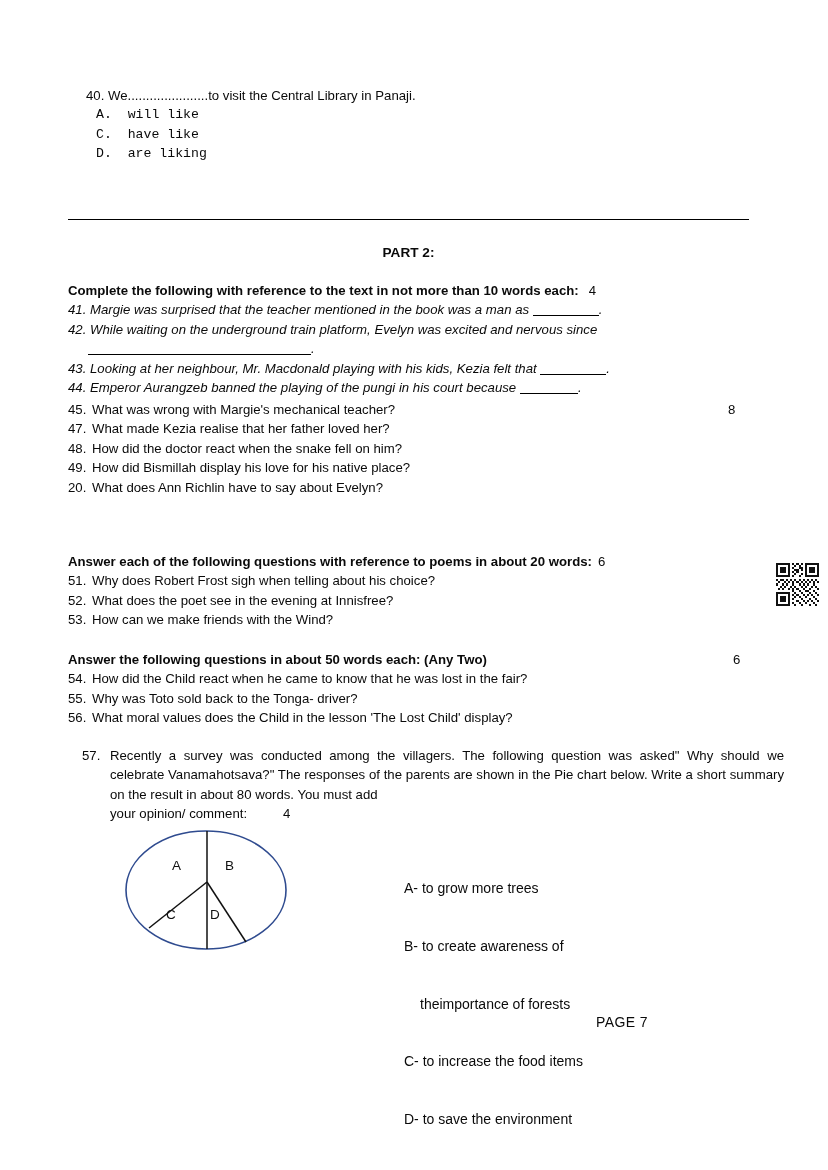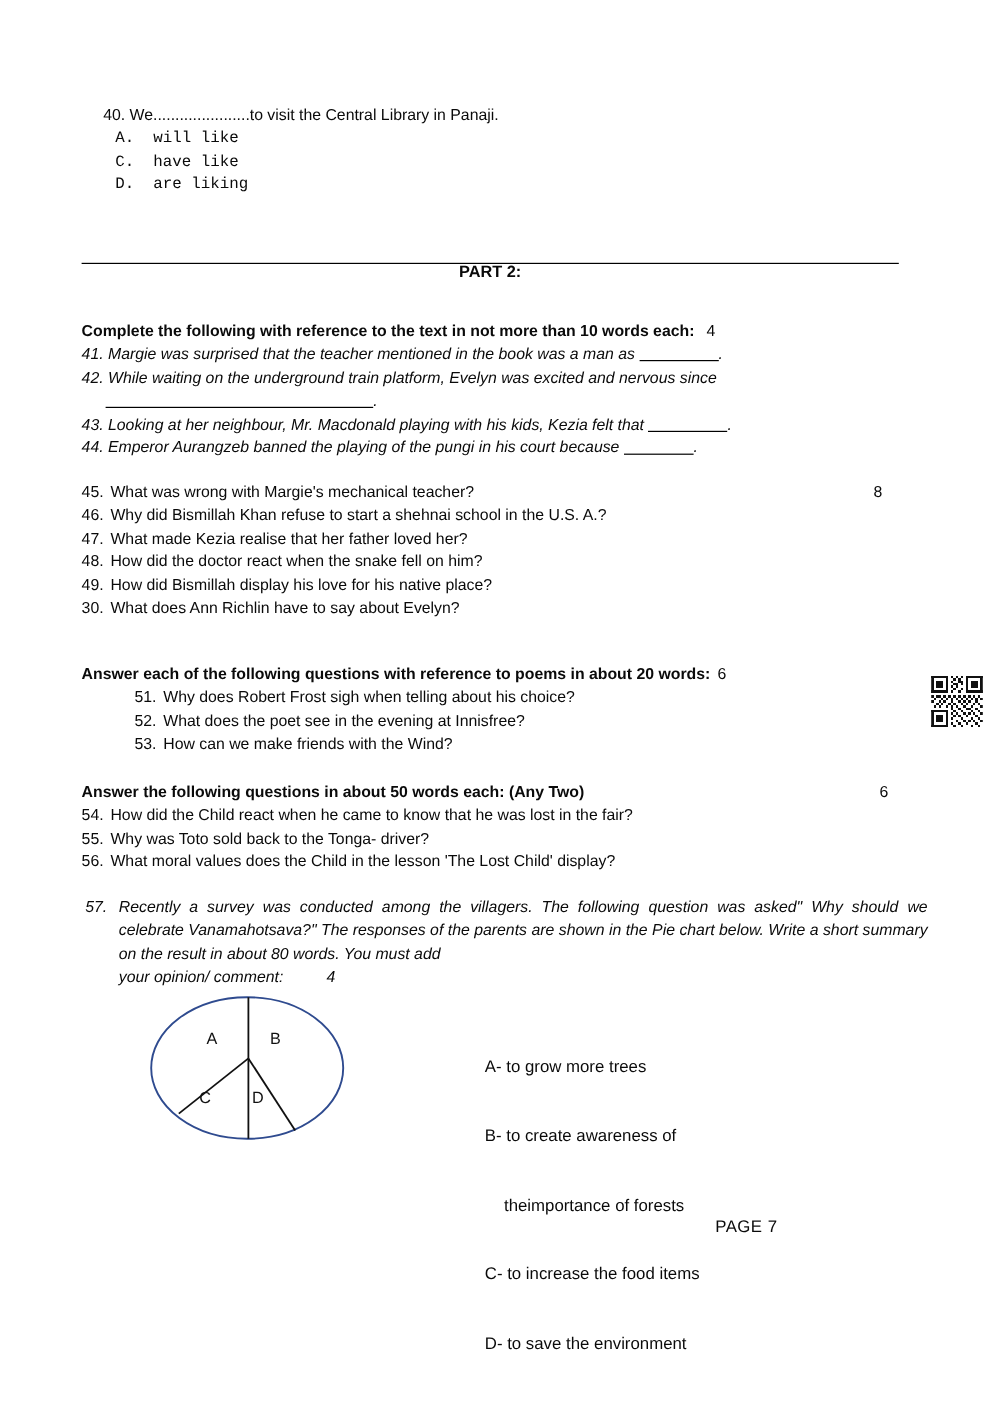--- a/index.html
+++ b/index.html
@@ -57,29 +57,29 @@
     position: absolute;
     left: 68px;
     top: 219px;
     width: 681px;
     height: 0;
     border-top: 1.4px solid #000;
   }
   #part-title {
     position: absolute;
     left: 68px;
-    top: 219px;
+    top: 245px;
     width: 681px;
     text-align: center;
     font-weight: bold;
     font-size: 13.6px;
   }
 
   
-  #sec1 { left: 68px; top: 266px; width: 700px; }
+  #sec1 { left: 68px; top: 281px; width: 700px; }
   #sec1 .head { display: block; }
   #sec1 .item { display: block; font-style: italic; }
   .fill {
     display: inline-block;
     border-bottom: 1.4px solid #000;
     vertical-align: -2px;
   }
   .fill.w-short { width: 58px; }
   .fill.w-med   { width: 66px; }
   .fill.w-long  { width: 223px; }
@@ -88,34 +88,33 @@
     margin-left: 20px;
   }
 
   
   #sec2 { left: 68px; top: 400px; width: 700px; }
   #sec2 .item { display: block; }
   .num-ind { display: inline-block; width: 24px; }
 
   
   #sec3 { left: 68px; top: 552px; width: 700px; }
-  #sec3 .item { display: block; margin-left: 44px; }
+  #sec3 .item { display: block; }
 
   
   #sec4 { left: 68px; top: 650px; width: 700px; }
   #sec4 .item { display: block; }
 
   
   #q57 {
-    left: 71px;
+    left: 82px;
     top: 746px;
     width: 702px;
     font-size: 13.2px;
     line-height: 19.4px;
-    font-style: italic;
   }
   #q57 .q57num {
     position: absolute;
     left: 0;
     top: 0;
   }
   #q57 .q57body {
     margin-left: 28px;
     text-align: justify;
     text-align-last: left;
@@ -191,25 +190,24 @@
 
     <div class="q-line item" id="q42-wrap"><span>42. While waiting on the underground train platform, Evelyn was excited and nervous since</span><span class="cont"><span class="fill w-long"></span><span>.</span></span></div>
 
     <div class="q-line item"><span>43. Looking at her neighbour, Mr. Macdonald playing with his kids, Kezia felt that</span> <span class="fill w-med"></span><span>.</span></div>
 
     <div class="q-line item"><span>44. Emperor Aurangzeb banned the playing of the pungi in his court because</span> <span class="fill w-short"></span><span>.</span></div>
   </div>
 
   <div class="blk" id="sec2">
     <div class="q-line item"><span class="num-ind">45.</span><span>What was wrong with Margie's mechanical teacher?</span></div>
-    <div class="q-line item"><span class="num-ind">46.</span><span>Why did Bismillah Khan refuse to start a shehnai school in the U.S. A.?</span></div>
     <div class="q-line item"><span class="num-ind">47.</span><span>What made Kezia realise that her father loved her?</span></div>
     <div class="q-line item"><span class="num-ind">48.</span><span>How did the doctor react when the snake fell on him?</span></div>
     <div class="q-line item"><span class="num-ind">49.</span><span>How did Bismillah display his love for his native place?</span></div>
-    <div class="q-line item"><span class="num-ind">30.</span><span>What does Ann Richlin have to say about Evelyn?</span></div>
+    <div class="q-line item"><span class="num-ind">20.</span><span>What does Ann Richlin have to say about Evelyn?</span></div>
   </div>
   <div class="marks" style="left:728px; top:400px;">8</div>
 
   <div class="blk" id="sec3">
     <div class="bold-head head"><span>Answer each of the following questions with reference to poems in about 20 words:</span><span class="marks" style="position:static; margin-left:6px; font-weight:normal;">6</span></div>
     <div class="q-line item"><span class="num-ind">51.</span><span>Why does Robert Frost sigh when telling about his choice?</span></div>
     <div class="q-line item"><span class="num-ind">52.</span><span>What does the poet see in the evening at Innisfree?</span></div>
     <div class="q-line item"><span class="num-ind">53.</span><span>How can we make friends with the Wind?</span></div>
   </div>
 

